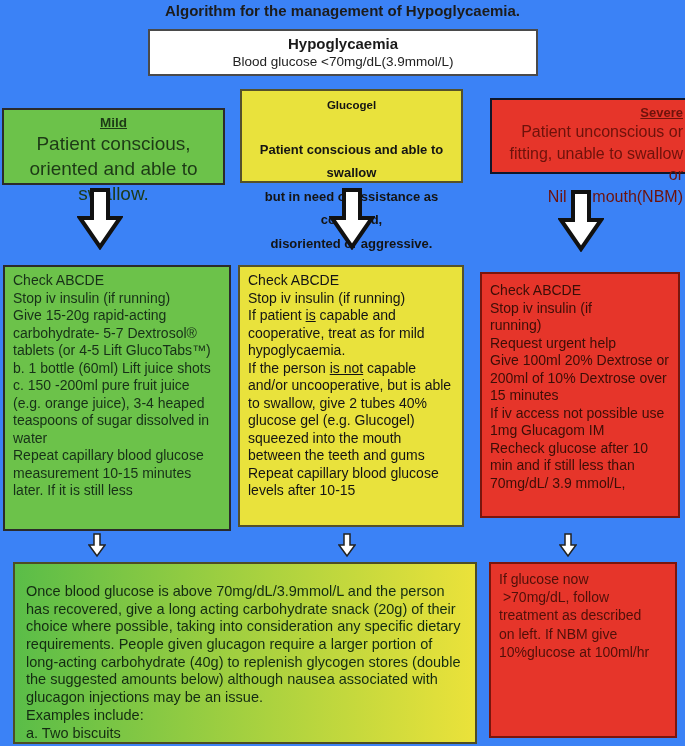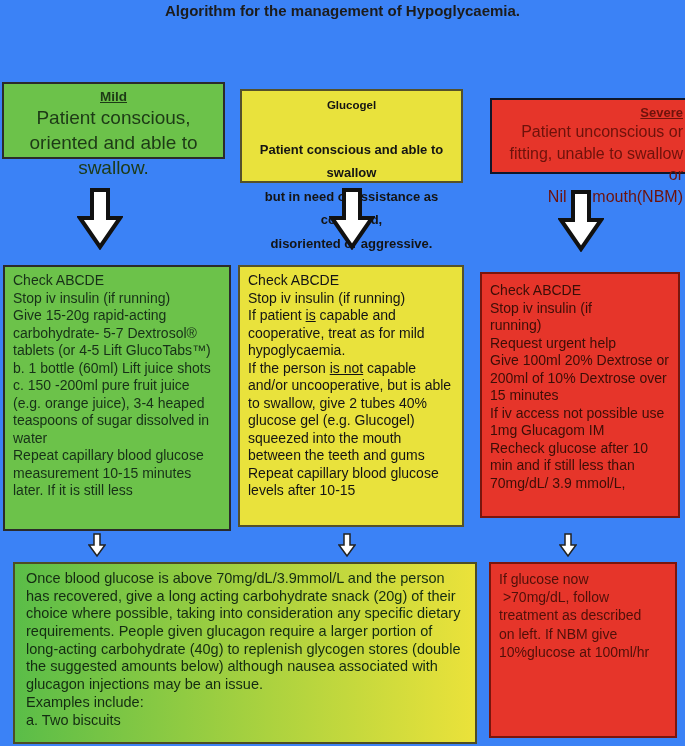--- a/index.html
+++ b/index.html
@@ -16,21 +16,21 @@
   
   #hypo-box{
     left:148px;top:29px;width:390px;height:47px;
     background:#ffffff;border:2px solid #4a4a4a;text-align:center;padding-top:4px;
   }
   #hypo-box .h{font-size:15px;font-weight:bold;color:#1a1a1a;}
   #hypo-box .s{font-size:13.5px;color:#222;margin-top:2px;}
   
   .sev{padding:5px 8px;text-align:center;}
   #sev-mild{
-    left:2px;top:82px;width:223px;height:77px;
+    left:2px;top:108px;width:223px;height:77px;
     background:#6cc24a;border:2px solid #2b2b2b;color:#1d3a16;
   }
   #sev-mild .h{font-size:13.5px;font-weight:bold;text-decoration:underline;}
   #sev-mild .b{font-size:19px;line-height:1.32;margin-top:1px;}
   #sev-mod{
     left:240px;top:89px;width:223px;height:94px;
     background:#e9e23c;border:2px solid #55512a;color:#141414;
   }
   #sev-mod .h{font-size:11.5px;font-weight:bold;margin-top:3px;}
   #sev-mod .b{font-size:13px;font-weight:bold;line-height:1.8;margin-top:27px;}
@@ -56,35 +56,39 @@
   #tr-sev{
     left:480px;top:272px;width:200px;height:246px;
     background:#e6352a;border:2px solid #7a150c;color:#3c0e07;padding-top:8px;
   }
   .u{text-decoration:underline;}
   
   #out-rec{
     left:13px;top:562px;width:464px;height:182px;
     background:linear-gradient(90deg,#5abd48 0%,#abd23f 55%,#ebe23a 100%);
     border:2px solid #4d4d24;color:#142c12;
-    padding:6px 11px;font-size:14.5px;line-height:1.22;
+    padding:19px 11px;font-size:14.5px;line-height:1.22;
   }
   #out-sev{
     left:489px;top:562px;width:188px;height:176px;
     background:#e6352a;border:2px solid #7a150c;color:#501009;
     padding:6px 8px;font-size:14px;line-height:1.3;
   }
 </style>
 </head>
 <body>
 
 <div id="canvas">
 
   <div id="page-title" class="abs">Algorithm for the management of Hypoglycaemia.</div>
 
+  <div id="hypo-box" class="abs">
+    <div class="h">Hypoglycaemia</div>
+    <div class="s">Blood glucose &lt;70mg/dL(3.9mmol/L)</div>
+  </div>
 
   <div id="sev-mild" class="abs sev">
     <div class="h">Mild</div>
     <div class="b">Patient conscious, oriented and able to swallow.</div>
   </div>
 
   <div id="sev-mod" class="abs sev">
     <div class="h">Glucogel</div>
     <div class="b pre">Patient conscious and able to swallow
 but in need of assistance as confused,

